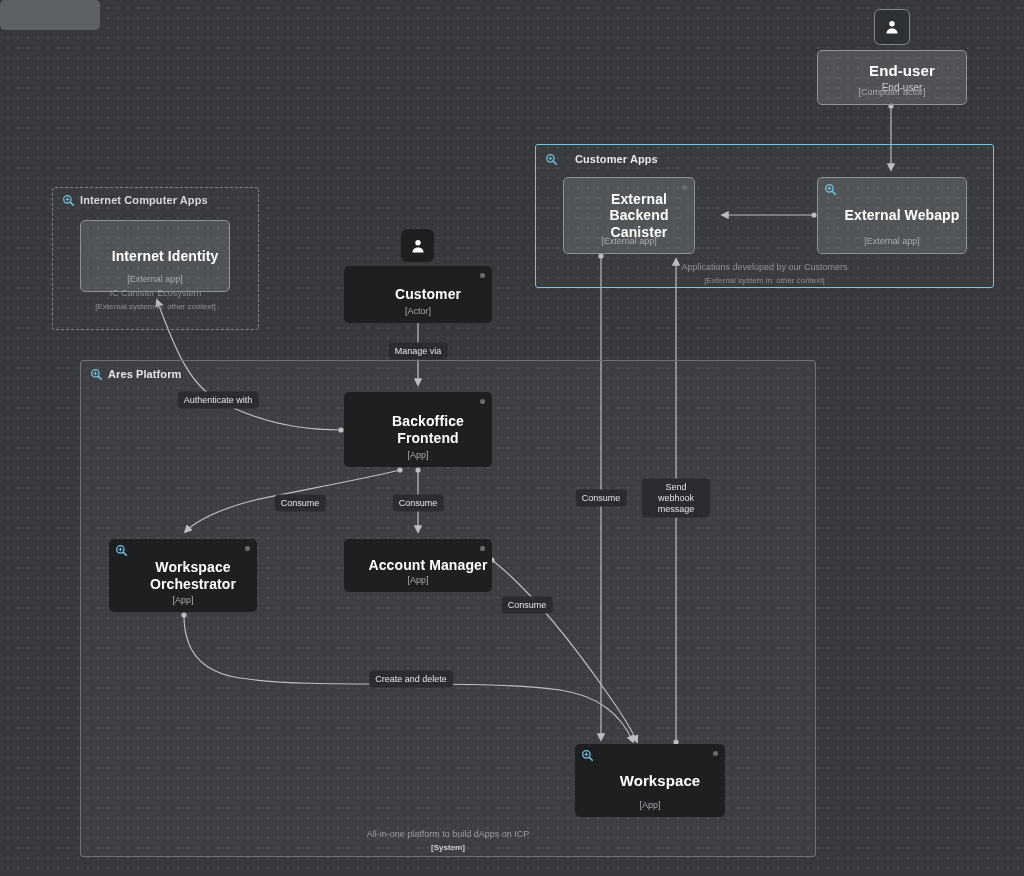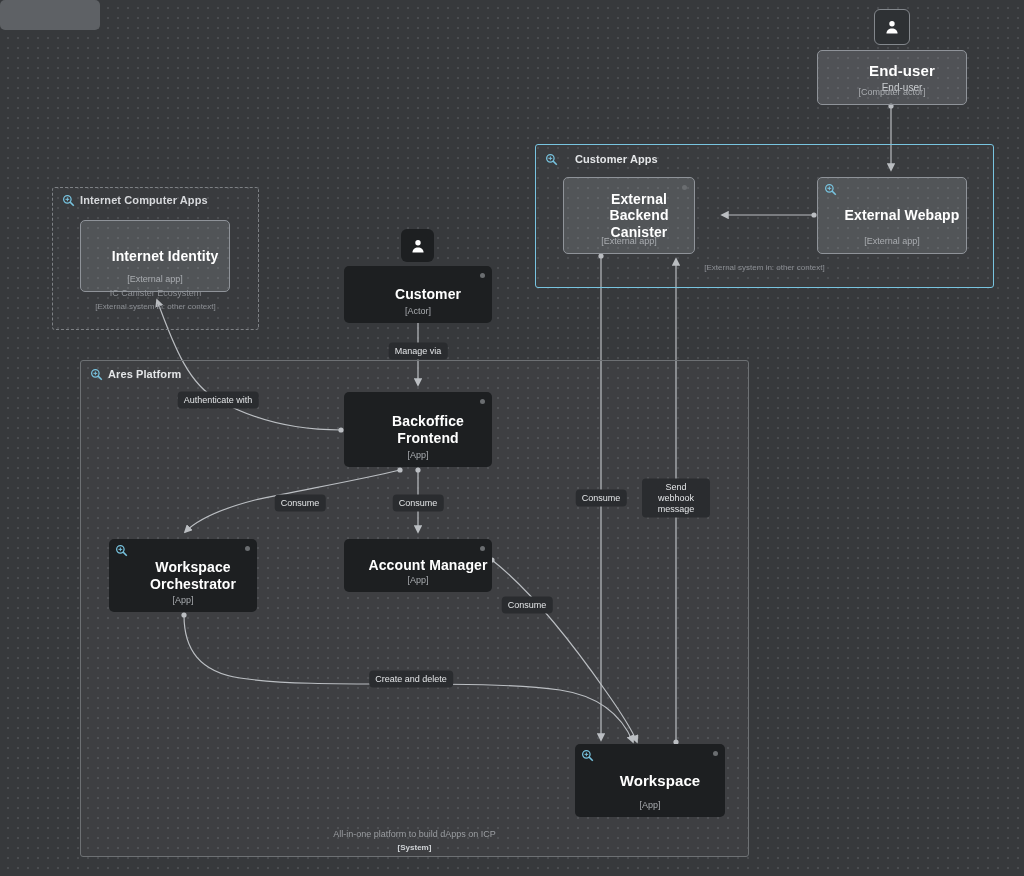--- a/index.html
+++ b/index.html
@@ -61,21 +61,21 @@
   #b-custapps {
     left: 535px; top: 144px; width: 459px; height: 144px;
     border: 1px solid #78c4e0;
     background: rgba(255,255,255,0.015);
   }
   #b-custapps .boundary-title { left: 27px; top: 8px; color: #e4e6e8; margin-left: 12px; }
   #b-custapps .boundary-icon  { left: 9px;  top: 8px; }
   #b-custapps .boundary-foot  { left: 0; top: 116px; }
 
   #b-ares {
-    left: 80px; top: 360px; width: 669px; height: 497px;
+    left: 80px; top: 360px; width: 736px; height: 497px;
     border: 1px solid #6d7073;
     background: rgba(255,255,255,0.035);
   }
   #b-ares .boundary-title { left: 27px; top: 7px; color: #e4e6e8; }
   #b-ares .boundary-icon  { left: 9px;  top: 7px; }
   #b-ares .boundary-foot  { left: 0; top: 467px; }
   #b-ares .boundary-foot .fline1 { color: #9b9ea2; }
   #b-ares .boundary-foot .fline2 { color: #cfd2d5; font-weight: bold; }
 
   
@@ -245,20 +245,21 @@
 
   <div class="boundary" id="b-custapps">
     <svg class="boundary-icon" viewBox="0 0 16 16">
       <circle cx="6.6" cy="6.6" r="4.6" fill="none" stroke="#78c4e0" stroke-width="1.5"></circle>
       <line x1="10" y1="10" x2="14.5" y2="14.5" stroke="#78c4e0" stroke-width="1.8"></line>
       <line x1="4.3" y1="6.6" x2="8.9" y2="6.6" stroke="#78c4e0" stroke-width="1.2"></line>
       <line x1="6.6" y1="4.3" x2="6.6" y2="8.9" stroke="#78c4e0" stroke-width="1.2"></line>
     </svg>
     <div class="boundary-title">Customer Apps</div>
     <div class="boundary-foot">
+      <div class="fline1">Applications developed by our Customers</div>
       <div class="fline2">[External system in: other context]</div>
     </div>
   </div>
 
   <div class="boundary" id="b-ares">
     <svg class="boundary-icon" viewBox="0 0 16 16">
       <circle cx="6.6" cy="6.6" r="4.6" fill="none" stroke="#78c4e0" stroke-width="1.5"></circle>
       <line x1="10" y1="10" x2="14.5" y2="14.5" stroke="#78c4e0" stroke-width="1.8"></line>
       <line x1="4.3" y1="6.6" x2="8.9" y2="6.6" stroke="#78c4e0" stroke-width="1.2"></line>
       <line x1="6.6" y1="4.3" x2="6.6" y2="8.9" stroke="#78c4e0" stroke-width="1.2"></line>

